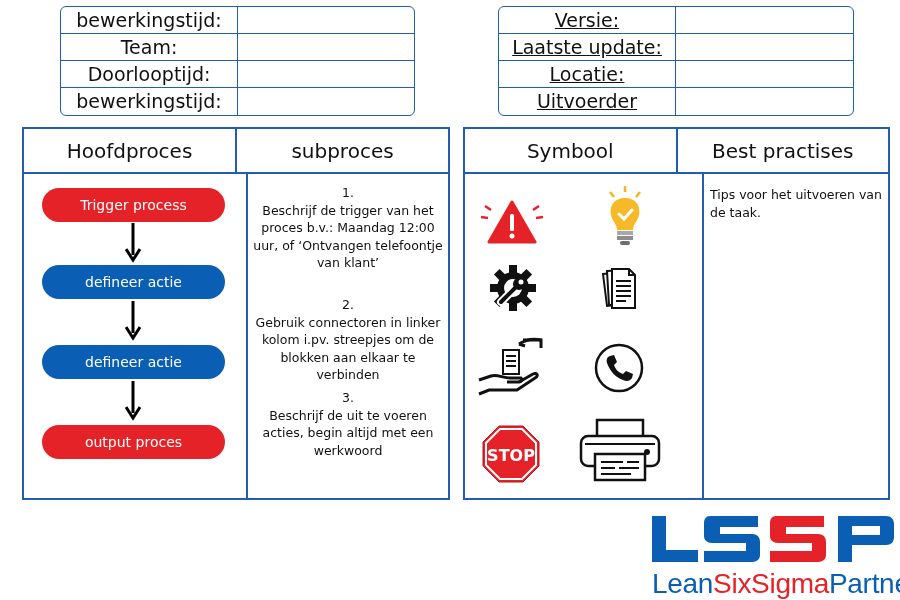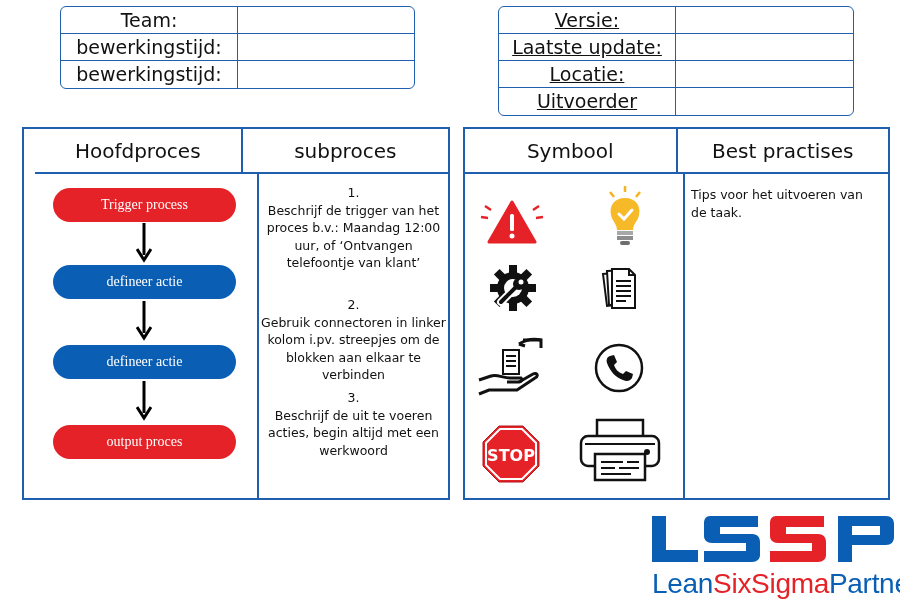--- a/index.html
+++ b/index.html
@@ -32,31 +32,35 @@
 
   .logo { position: absolute; left: 650px; top: 512px; width: 245px; height: 85px; }
   .logo-sub { position: absolute; left: 652px; top: 568px; font-size: 28px; font-family: "Liberation Sans", sans-serif; color: #0a5fb4; letter-spacing: -0.3px; white-space: nowrap; }
   .logo-sub span { color: #e52227; }
 </style>
 </head>
 <body>
 
 <div class="info-table" style="left:60px; top:6px; width:355px;">
   <div class="info-row">
+    <div class="info-label">bewerkingstijd:</div>
+    <div class="info-value"></div>
+  </div>
+  <div class="info-row">
     <div class="info-label">Team:</div>
     <div class="info-value"></div>
   </div>
   <div class="info-row">
+    <div class="info-label">Doorlooptijd:</div>
+    <div class="info-value"></div>
+  </div>
+  <div class="info-row">
     <div class="info-label">bewerkingstijd:</div>
     <div class="info-value"></div>
   </div>
-  <div class="info-row">
-    <div class="info-label">bewerkingstijd:</div>
-    <div class="info-value"></div>
-  </div>
 </div>
 
 <div class="info-table" style="left:498px; top:6px; width:356px;text-decoration:underline;">
   <div class="info-row">
     <div class="info-label">Versie:</div>
     <div class="info-value"></div>
   </div>
   <div class="info-row">
     <div class="info-label">Laatste update:</div>
     <div class="info-value"></div>
@@ -64,27 +68,27 @@
   <div class="info-row">
     <div class="info-label">Locatie:</div>
     <div class="info-value"></div>
   </div>
   <div class="info-row">
     <div class="info-label">Uitvoerder</div>
     <div class="info-value"></div>
   </div>
 </div>
 
-<div class="panel" style="left:22px; top:127px; width:428px; height:373px;padding-left:11px;">
+<div class="panel" style="left:22px; top:127px; width:428px; height:373px;">
   <div class="panel-head">
     <div>Hoofdproces</div>
     <div>subproces</div>
   </div>
   <div class="panel-body">
-    <div class="col col-left" style="width:224px;font-family:Liberation Serif, serif;">
+    <div class="col col-left" style="width:224px;">
       <div class="pill red" style="top:14px;">
           <span>Trigger process</span>
         </div>
       <svg class="arrow" style="top:49px;" width="16" height="40" viewBox="0 0 16 40">
           <line x1="8" y1="0" x2="8" y2="32" stroke="#000" stroke-width="3"></line>
           <path d="M1 26 L8 37 L15 26" fill="none" stroke="#000" stroke-width="3"></path>
         </svg>
       <div class="pill blue" style="top:91px;">
           <span>defineer actie</span>
         </div>
@@ -119,21 +123,21 @@
     </div>
   </div>
 </div>
 
 <div class="panel" style="left:463px; top:127px; width:427px; height:373px;">
   <div class="panel-head">
     <div>Symbool</div>
     <div>Best practises</div>
   </div>
   <div class="panel-body">
-    <div class="col col-left" style="width:220px;">
+    <div class="col col-left" style="width:239px;">
 
       <svg class="sym" style="left:14px; top:22px;" width="66" height="50" viewBox="0 0 66 50">
         <path d="M33 6 L56 46 L10 46 Z" fill="#e52227" stroke="#e52227" stroke-width="3" stroke-linejoin="round"></path>
         <rect x="31" y="18" width="4" height="17" rx="1.5" fill="#fff"></rect>
         <circle cx="33" cy="40" r="2.5" fill="#fff"></circle>
         <line x1="12" y1="14" x2="6" y2="10" stroke="#e52227" stroke-width="2.5"></line>
         <line x1="9" y1="22" x2="2" y2="21" stroke="#e52227" stroke-width="2.5"></line>
         <line x1="54" y1="14" x2="60" y2="10" stroke="#e52227" stroke-width="2.5"></line>
         <line x1="57" y1="22" x2="64" y2="21" stroke="#e52227" stroke-width="2.5"></line>
       </svg>

